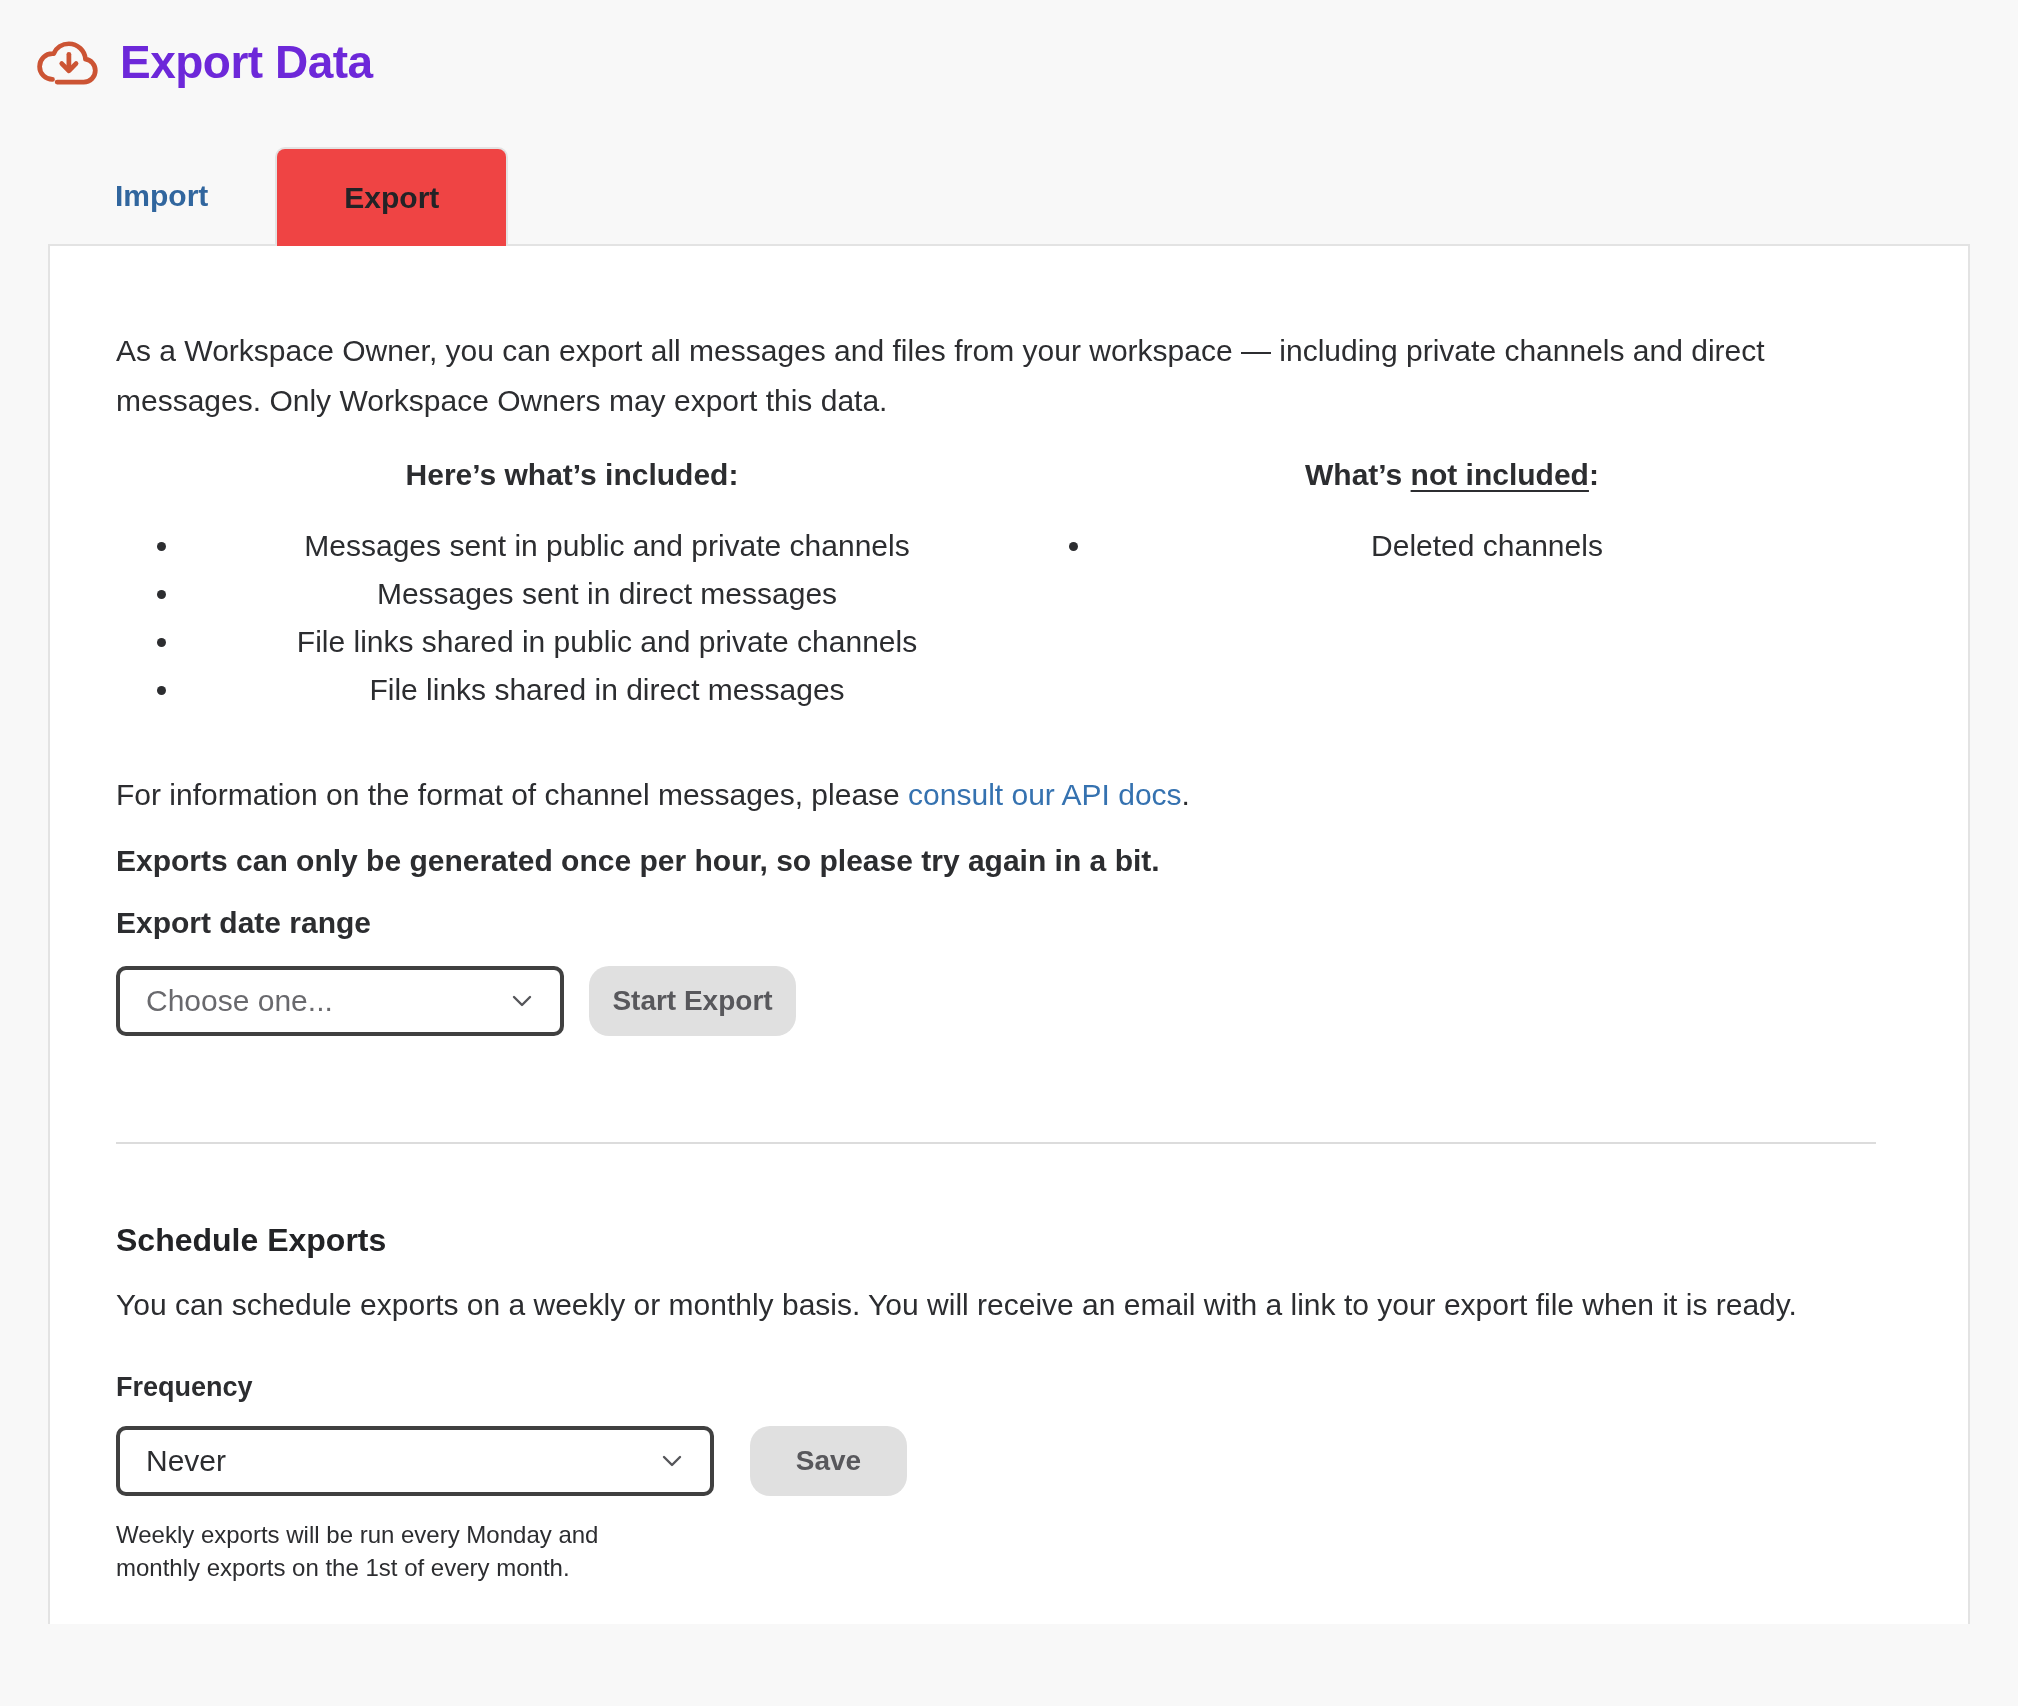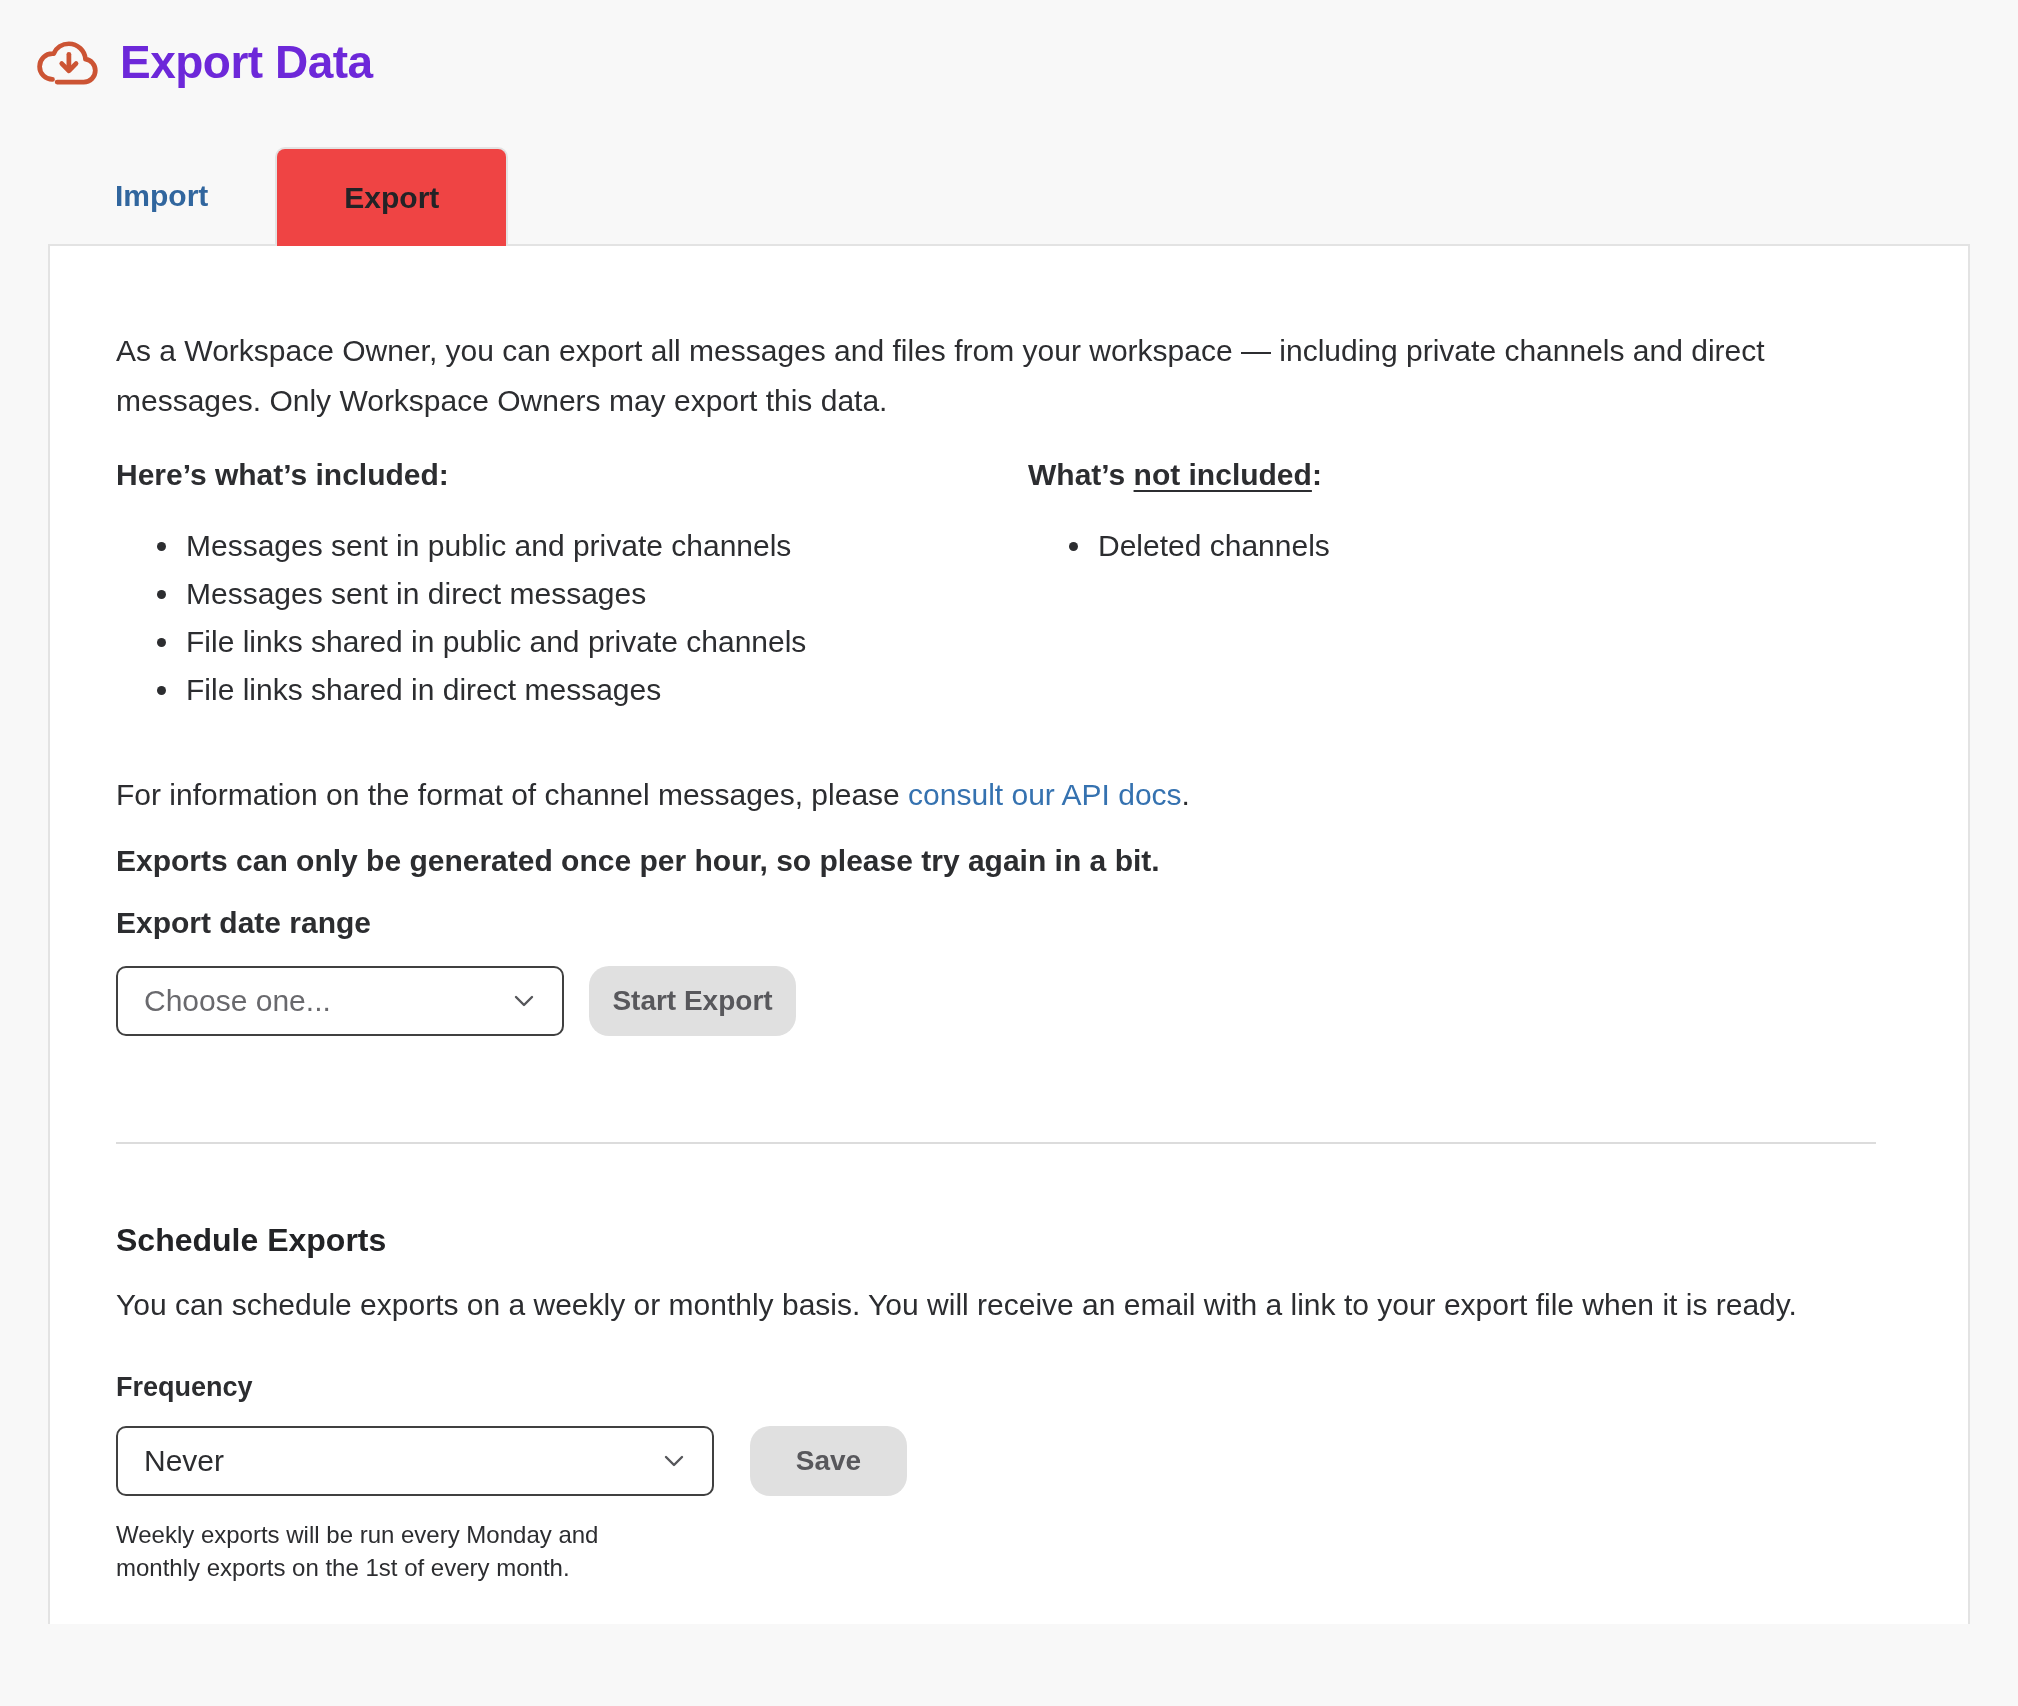--- a/index.html
+++ b/index.html
@@ -43,39 +43,39 @@
     margin: 0 48px; background: #ffffff;
     border: 2px solid #e3e3e3; border-bottom: none;
     min-height: 1365px;
     padding: 0 92px 40px 66px;
   }
   .intro {
     margin: 80px 0 0 0; font-size: 30px; line-height: 50px;
     max-width: 1800px;
   }
   
-  .cols { display: flex; margin-top: 24px; }
+  .cols { display: flex; margin-top: 24px; text-align: center; }
   .col-left { width: 912px; flex: 0 0 912px; }
   .col-right { flex: 1 1 auto; }
   .col-heading { font-size: 30px; line-height: 50px; font-weight: 700; margin: 0; }
   .u { text-decoration: underline; text-underline-offset: 5px; text-decoration-thickness: 2px; }
   ul.bullets { margin: 22px 0 0 0; padding: 0 0 0 66px; }
   ul.bullets li {
     font-size: 30px; line-height: 48px; list-style: disc outside;
     padding-left: 4px;
   }
   .api-note { margin: 56px 0 0 0; font-size: 30px; line-height: 50px; }
   .link { color: #3572b0; text-decoration: none; cursor: pointer; }
   .rate-note { margin: 16px 0 0 0; font-size: 30px; line-height: 50px; font-weight: 700; }
   .range-heading { margin: 12px 0 0 0; font-size: 30px; line-height: 50px; font-weight: 700; }
   
   .controls { display: flex; align-items: center; margin-top: 18px; gap: 25px; }
   .select {
     height: 70px; background: #ffffff;
-    border: 2px solid #404040; border-radius: 10px;
+    border: 4px solid #404040; border-radius: 10px;
     display: flex; align-items: center; justify-content: space-between;
     padding: 0 22px 0 26px; font-size: 30px; cursor: pointer;
   }
   .select .chev { flex: 0 0 auto; display: block; }
   .select-date { width: 448px; }
   .select-date .select-value { color: #69696d; }
   .select-freq { width: 598px; }
   .select-freq .select-value { color: #2c2d30; }
   .btn {
     height: 70px; border: none; border-radius: 20px;

